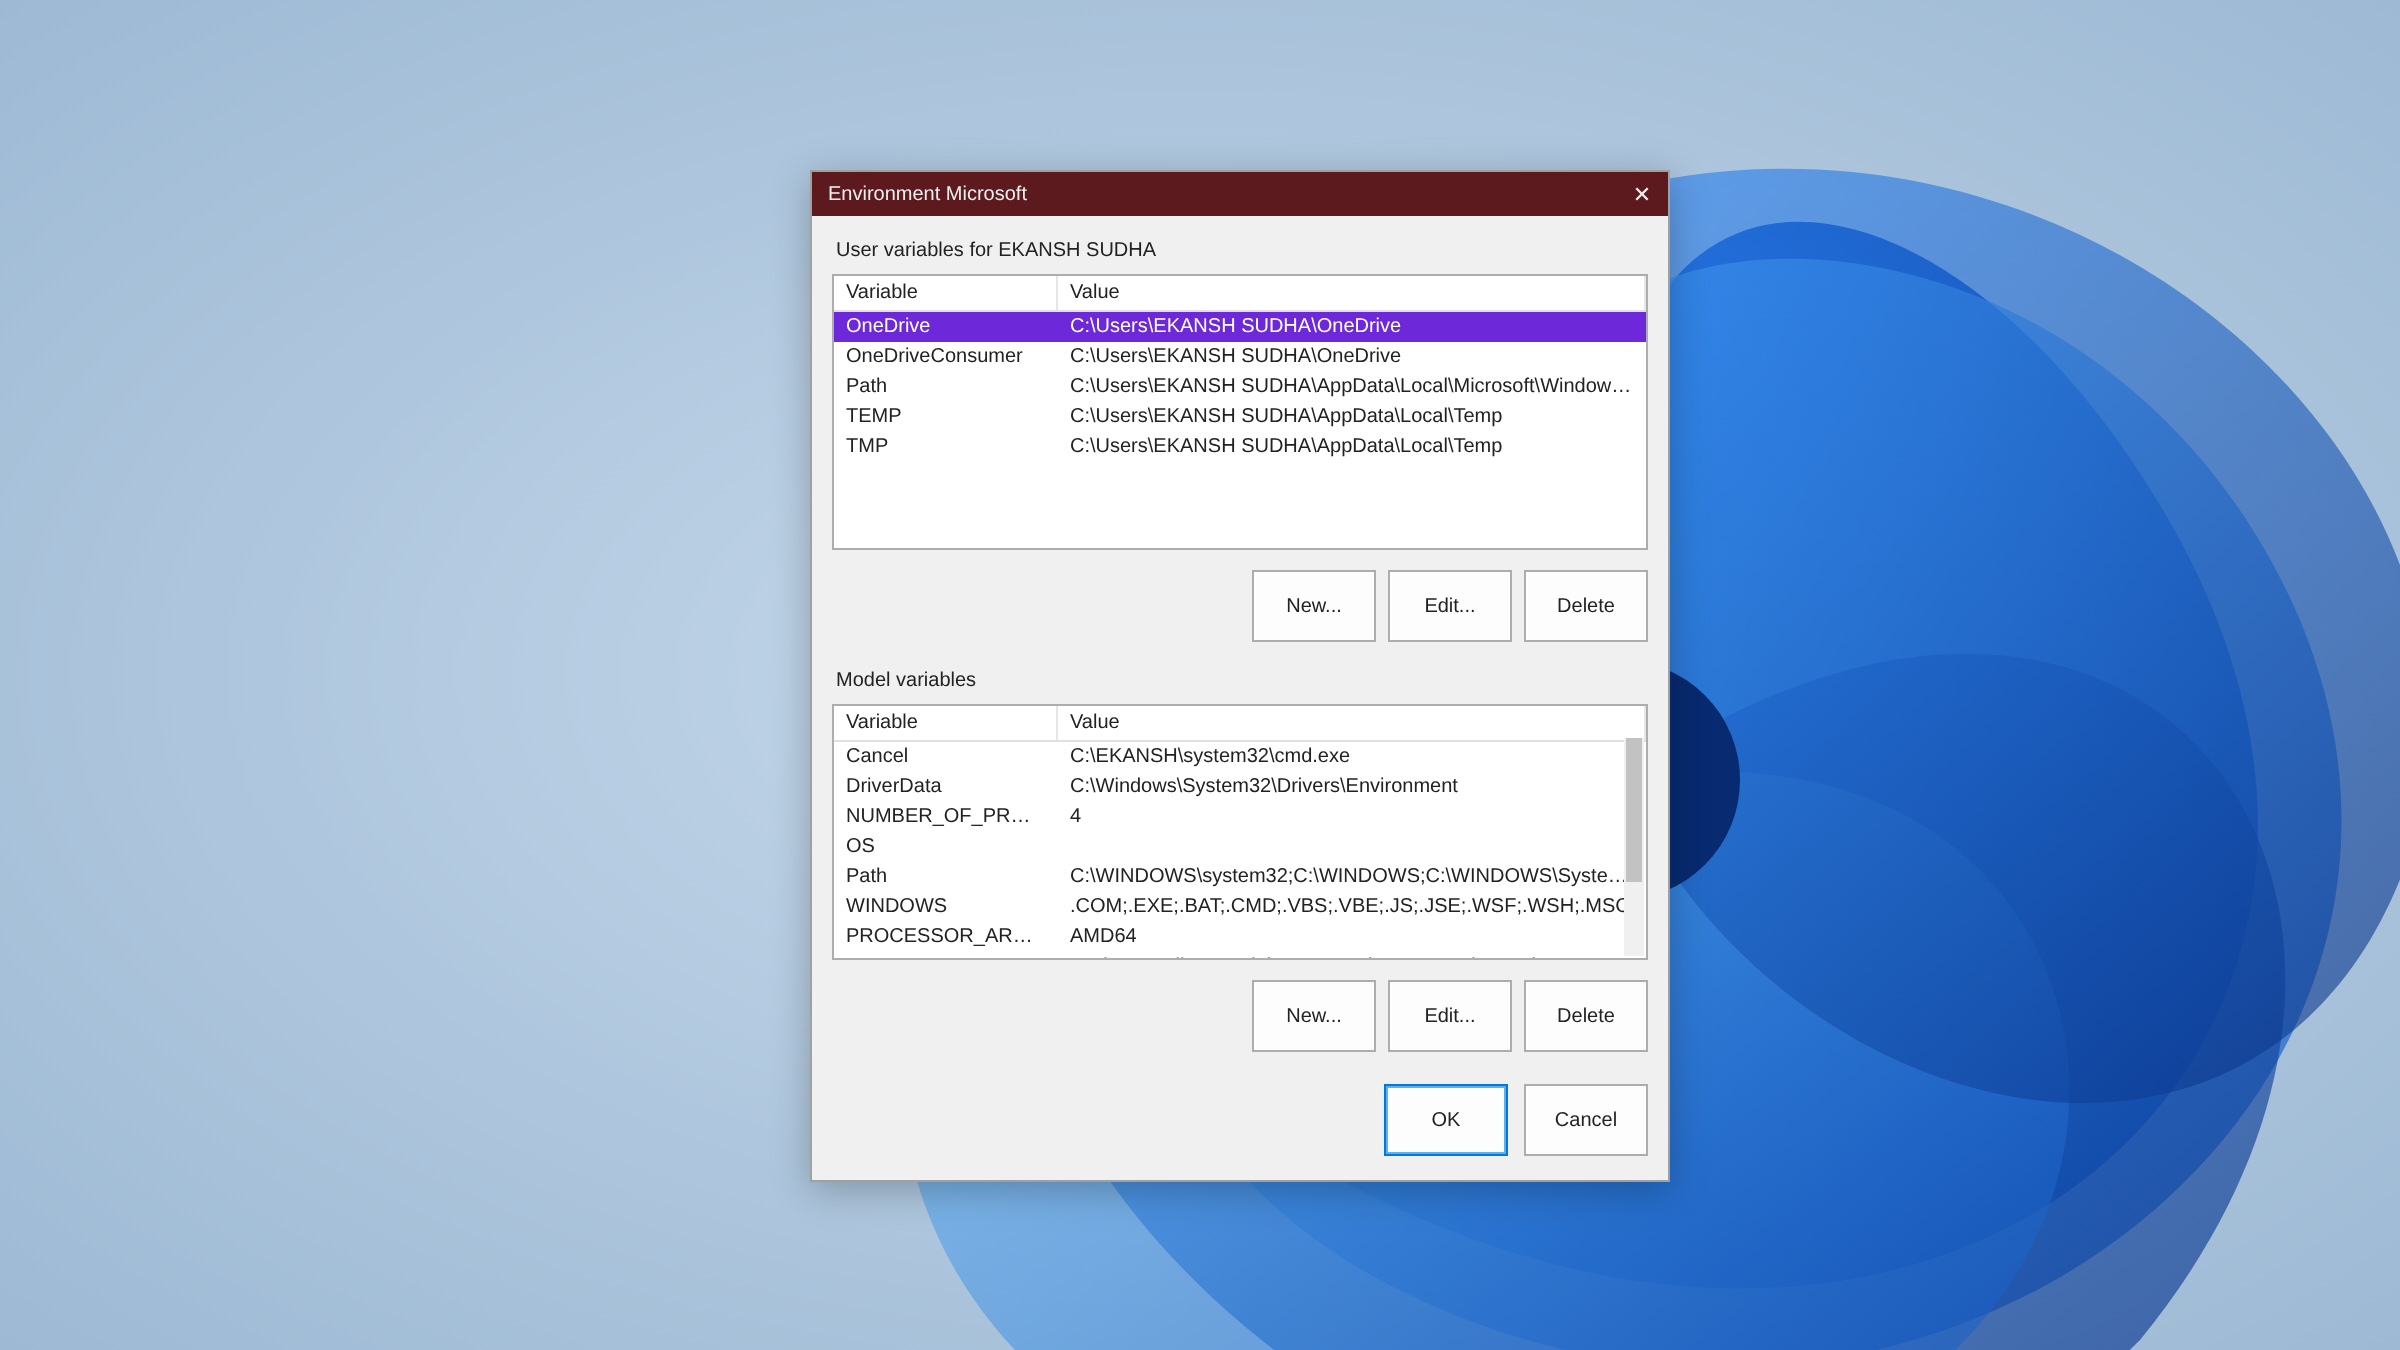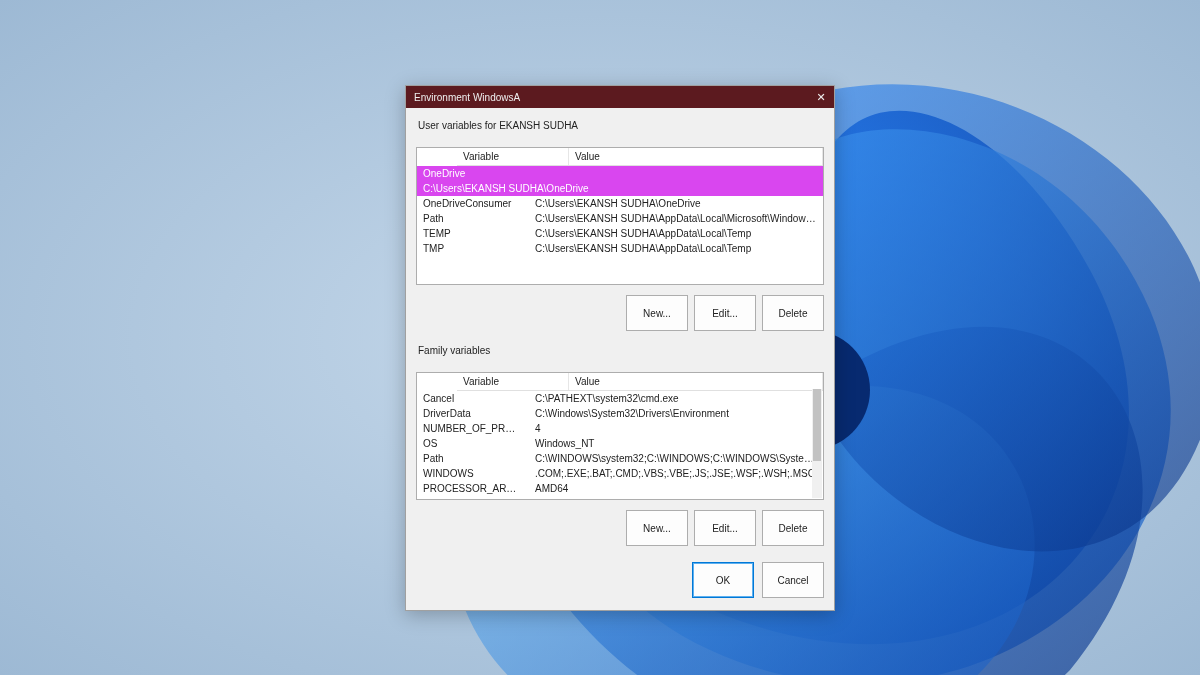--- a/index.html
+++ b/index.html
@@ -39,57 +39,56 @@
   display: flex; align-items: center; justify-content: center;
   cursor: default;
   font-size: 11px;
 }
 .body {
   padding: 8px 10px 10px 10px;
 }
 .section-label {
   font-size: 10px;
   color: #222;
-  padding: 4px 2px 16px 2px;
+  padding: 4px 2px 6px 2px;
 }
 .listbox {
   background: #ffffff;
   border: 1px solid #adadad;
   font-size: 10px;
   color: #222;
   position: relative;
 }
 .listbox.users { height: 138px; }
 .listbox.system { height: 128px; overflow: hidden; }
 .list-header {
   display: flex;
   font-size: 10px;
   color: #222;
   border-bottom: 1px solid #e0e0e0;
-  margin-left: 40px;
 }
 .list-header .col {
   padding: 3px 6px;
   border-right: 1px solid #e6e6e6;
 }
 .col-var { width: 112px; flex-shrink: 0; }
 .col-val { flex: 1; min-width: 0; }
 .list-rows { }
 .list-row {
   display: flex;
   font-size: 10px;
   line-height: 15px;
   white-space: nowrap;
 }
 .list-row .cell {
   padding: 0 6px;
   overflow: hidden;
   text-overflow: ellipsis;
 }
-.list-row.selected { background: #d946ef; color: #ffffff; flex-direction: column; }
+.list-row.selected { background: #6d28d9; color: #ffffff; }
 .scrollbar {
   position: absolute;
   right: 1px; top: 16px; bottom: 1px;
   width: 10px;
   background: #f0f0f0;
 }
 .scrollbar .thumb {
   position: absolute;
   left: 1px; right: 1px;
   top: 0; height: 72px;
@@ -147,21 +146,21 @@
     <path d="M0,0 C-200,-300 220,-360 340,-80 C440,160 160,380 -100,260 C-320,160 -260,-100 0,0 Z" fill="url(#g2)" opacity="0.7"></path>
     <path d="M0,0 C260,-180 440,60 260,280 C100,440 -200,360 -300,120 C-380,-80 -180,-280 0,0 Z" fill="url(#g3)" opacity="0.65"></path>
     <path d="M0,0 C-120,-160 -360,-80 -360,140 C-360,340 -100,440 120,320 C300,220 240,-40 0,0 Z" fill="url(#g2)" opacity="0.55"></path>
     <path d="M0,0 C80,180 340,240 400,20 C440,-160 240,-340 20,-300 C-160,-260 -140,-60 0,0 Z" fill="url(#g3)" opacity="0.6"></path>
     <circle r="60" fill="#072a70"></circle>
   </g>
 </svg>
 
 <div class="dialog">
   <div class="titlebar">
-    <span>Environment WindowsA</span>
+    <span>Environment Microsoft</span>
     <span class="close-icon">✕</span>
   </div>
   <div class="body">
 
     <div class="section-label">User variables for EKANSH SUDHA</div>
     <div class="listbox users">
       <div class="list-header">
         <div class="col col-var">Variable</div>
         <div class="col col-val">Value</div>
       </div>
@@ -187,42 +186,41 @@
             <div class="cell col-val">C:\Users\EKANSH SUDHA\AppData\Local\Temp</div>
           </div>
         </div>
     </div>
     <div class="button-row">
       <button class="btn">New...</button>
       <button class="btn">Edit...</button>
       <button class="btn">Delete</button>
     </div>
 
-    <div class="section-label" style="padding-top:10px">Family variables</div>
+    <div class="section-label" style="padding-top:10px">Model variables</div>
     <div class="listbox system">
       <div class="list-header">
         <div class="col col-var">Variable</div>
         <div class="col col-val">Value</div>
       </div>
       <div class="list-rows" id="system-rows">
           <div class="list-row">
             <div class="cell col-var">Cancel</div>
-            <div class="cell col-val">C:\PATHEXT\system32\cmd.exe</div>
+            <div class="cell col-val">C:\EKANSH\system32\cmd.exe</div>
           </div>
           <div class="list-row">
             <div class="cell col-var">DriverData</div>
             <div class="cell col-val">C:\Windows\System32\Drivers\Environment</div>
           </div>
           <div class="list-row">
             <div class="cell col-var">NUMBER_OF_PROCESSORS</div>
             <div class="cell col-val">4</div>
           </div>
           <div class="list-row">
             <div class="cell col-var">OS</div>
-            <div class="cell col-val">Windows_NT</div>
           </div>
           <div class="list-row">
             <div class="cell col-var">Path</div>
             <div class="cell col-val">C:\WINDOWS\system32;C:\WINDOWS;C:\WINDOWS\System32\...</div>
           </div>
           <div class="list-row">
             <div class="cell col-var">WINDOWS</div>
             <div class="cell col-val">.COM;.EXE;.BAT;.CMD;.VBS;.VBE;.JS;.JSE;.WSF;.WSH;.MSC</div>
           </div>
           <div class="list-row">

